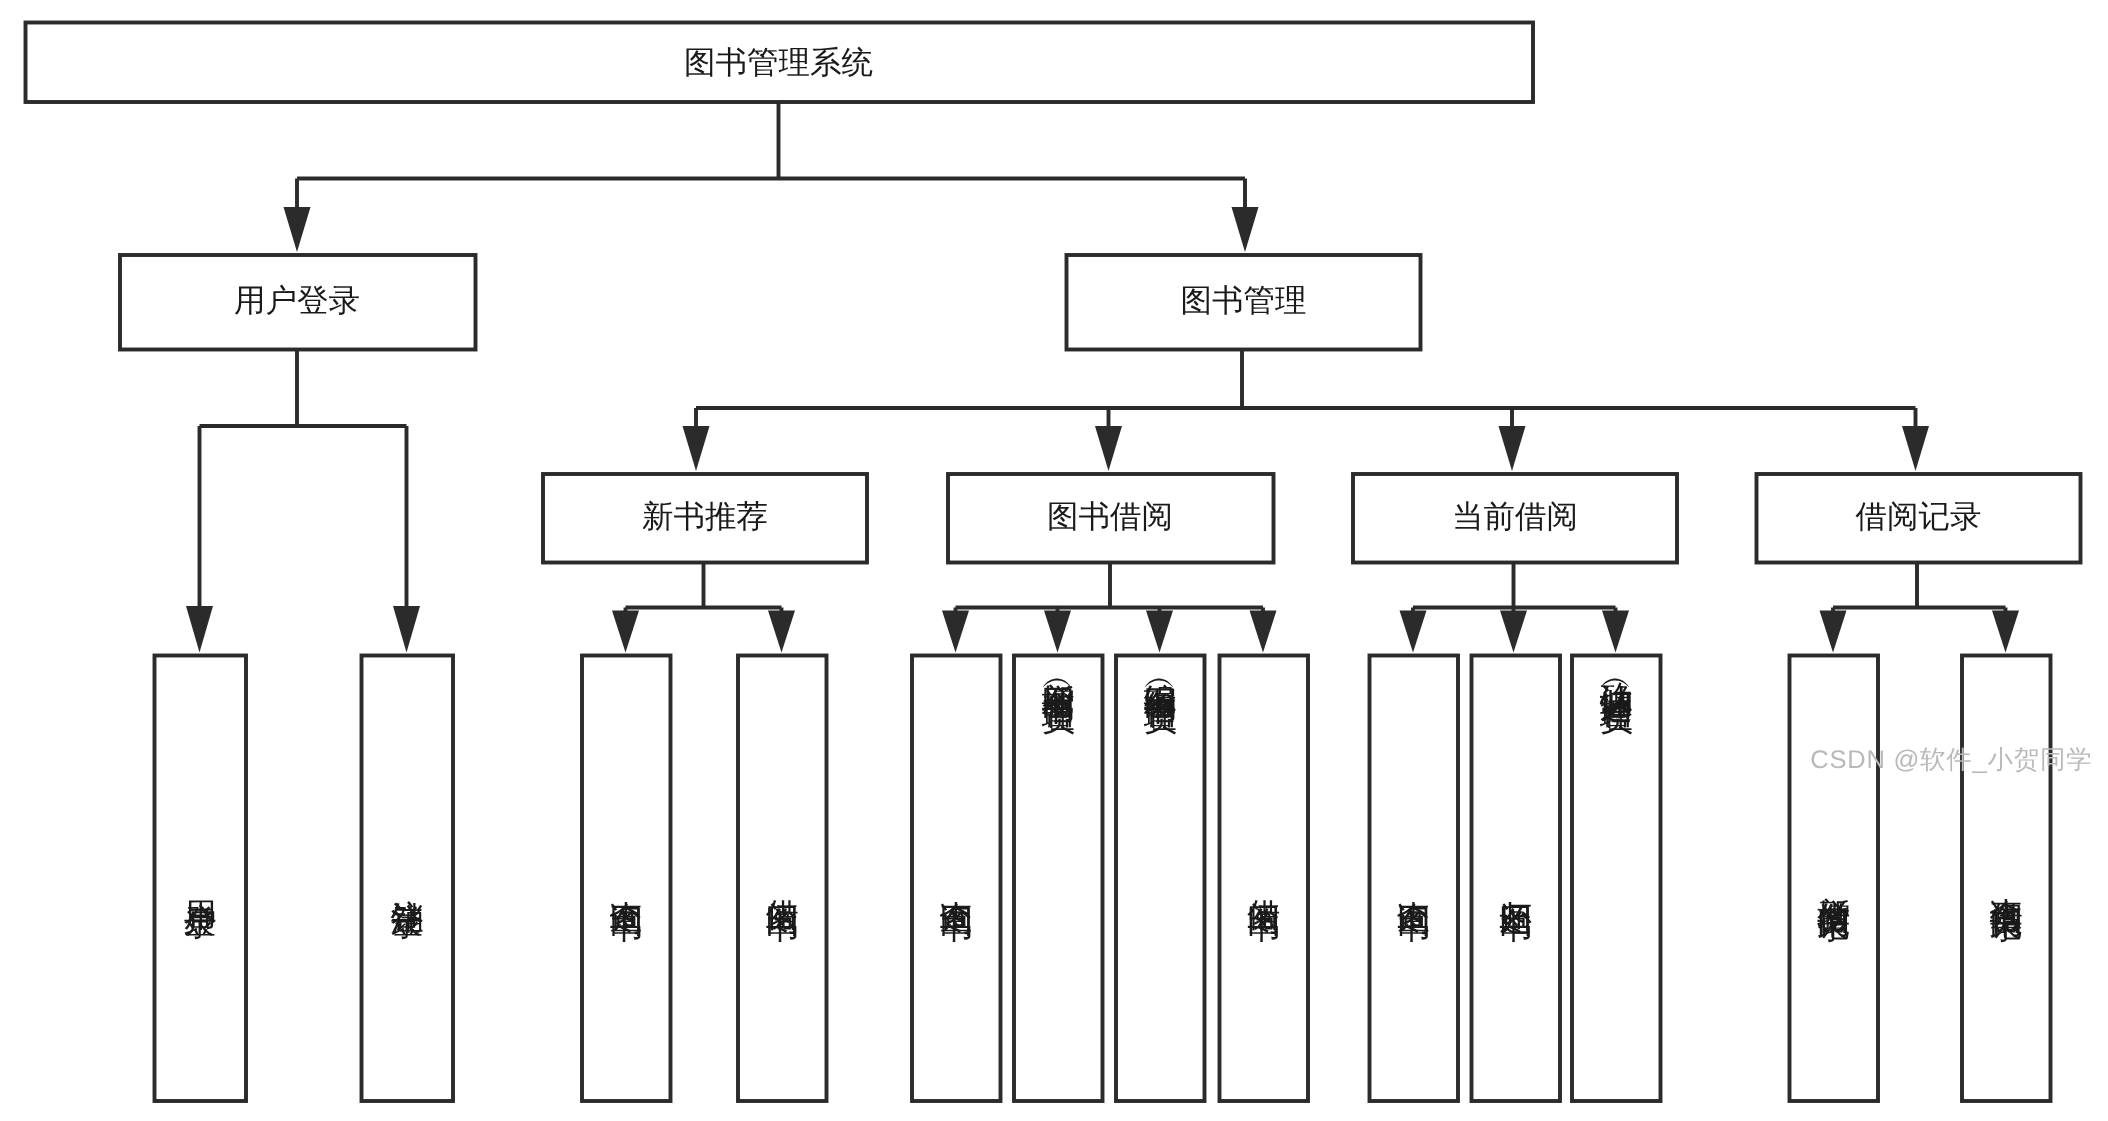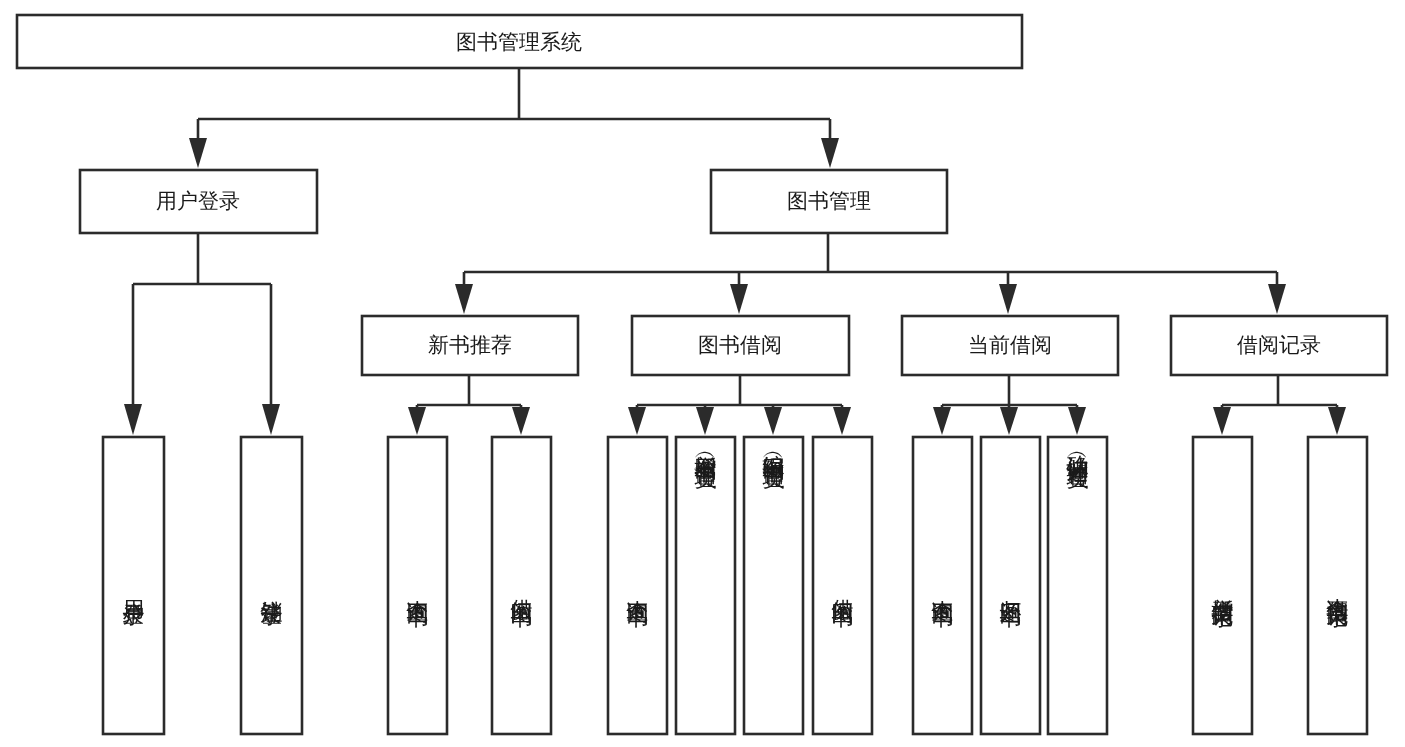--- a/index.html
+++ b/index.html
@@ -255,13 +255,14 @@
     <span class="leaf-label">确认归还（管理员）</span>
   </div>
 
   <div class="leaf-label-wrap" style="left:1193px; top:437px; width:59px; height:297px;">
     <span class="leaf-label">新增借阅记录</span>
   </div>
   <div class="leaf-label-wrap" style="left:1308px; top:437px; width:59px; height:297px;">
     <span class="leaf-label">查询借阅记录</span>
   </div>
 
+  <div class="watermark">CSDN @软件_小贺同学</div>
 </div>
 
 </body></html>

